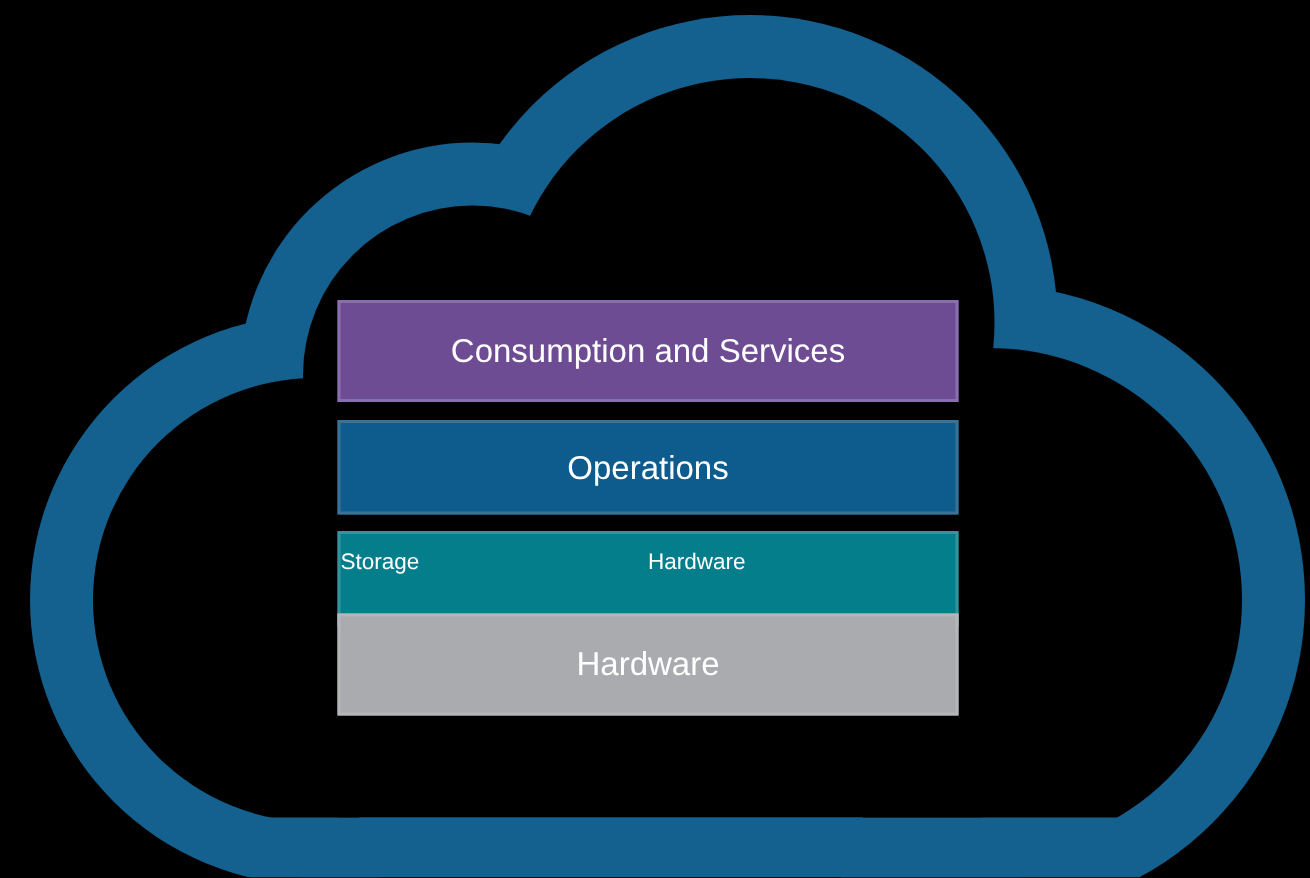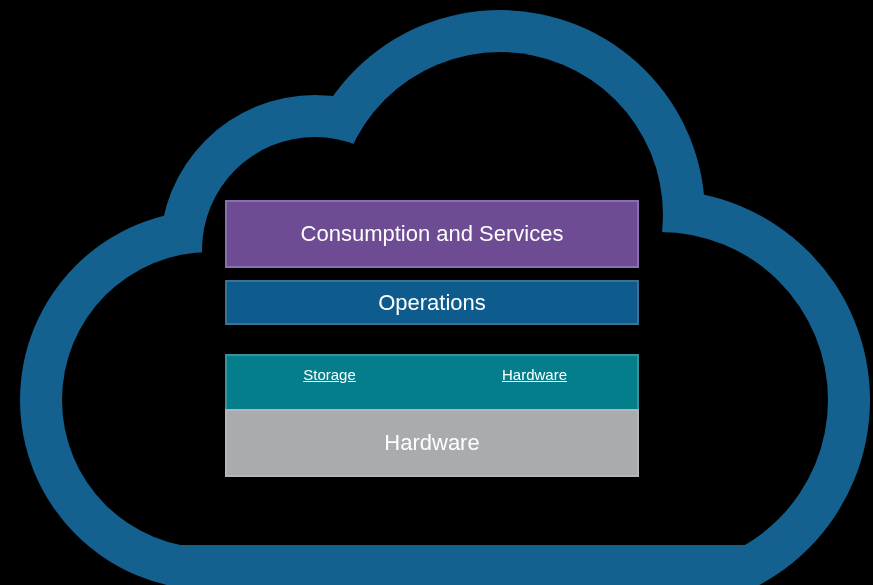--- a/index.html
+++ b/index.html
@@ -26,40 +26,39 @@
     width: 414px;
     box-sizing: border-box;
     border: 2px solid transparent;
     color: #ffffff;
     display: flex;
     align-items: center;
     justify-content: center;
     text-align: center;
   }
   .layer-consumption { top: 200px; height: 68px; font-size: 22px; }
-  .layer-operations  { top: 280px; height: 45px; font-size: 22px; }
+  .layer-operations  { top: 280px; height: 63px; font-size: 22px; }
   .layer-virtualized {
     top: 354px; height: 64px;
     flex-direction: column;
     justify-content: flex-start;
     padding-top: 6px;
   }
   .layer-virtualized .vi-title { font-size: 21px; line-height: 24px; }
   .layer-hardware    { top: 409px; height: 68px; font-size: 22px; }
   .sub-row {
     width: 100%;
     display: flex;
     margin-top: 5px;
   }
   .sub-cell {
     flex: 1 1 0;
-    text-align: center;
+    text-align: left;
     font-size: 15px;
     line-height: 16px;
-    text-decoration: underline;
   }
 </style>
 </head>
 <body>
 
 <div class="stage">
 
   <svg class="cloud-svg" width="873" height="585" viewBox="0 0 873 585">
     <defs>
       <clipPath id="inner-clip">

